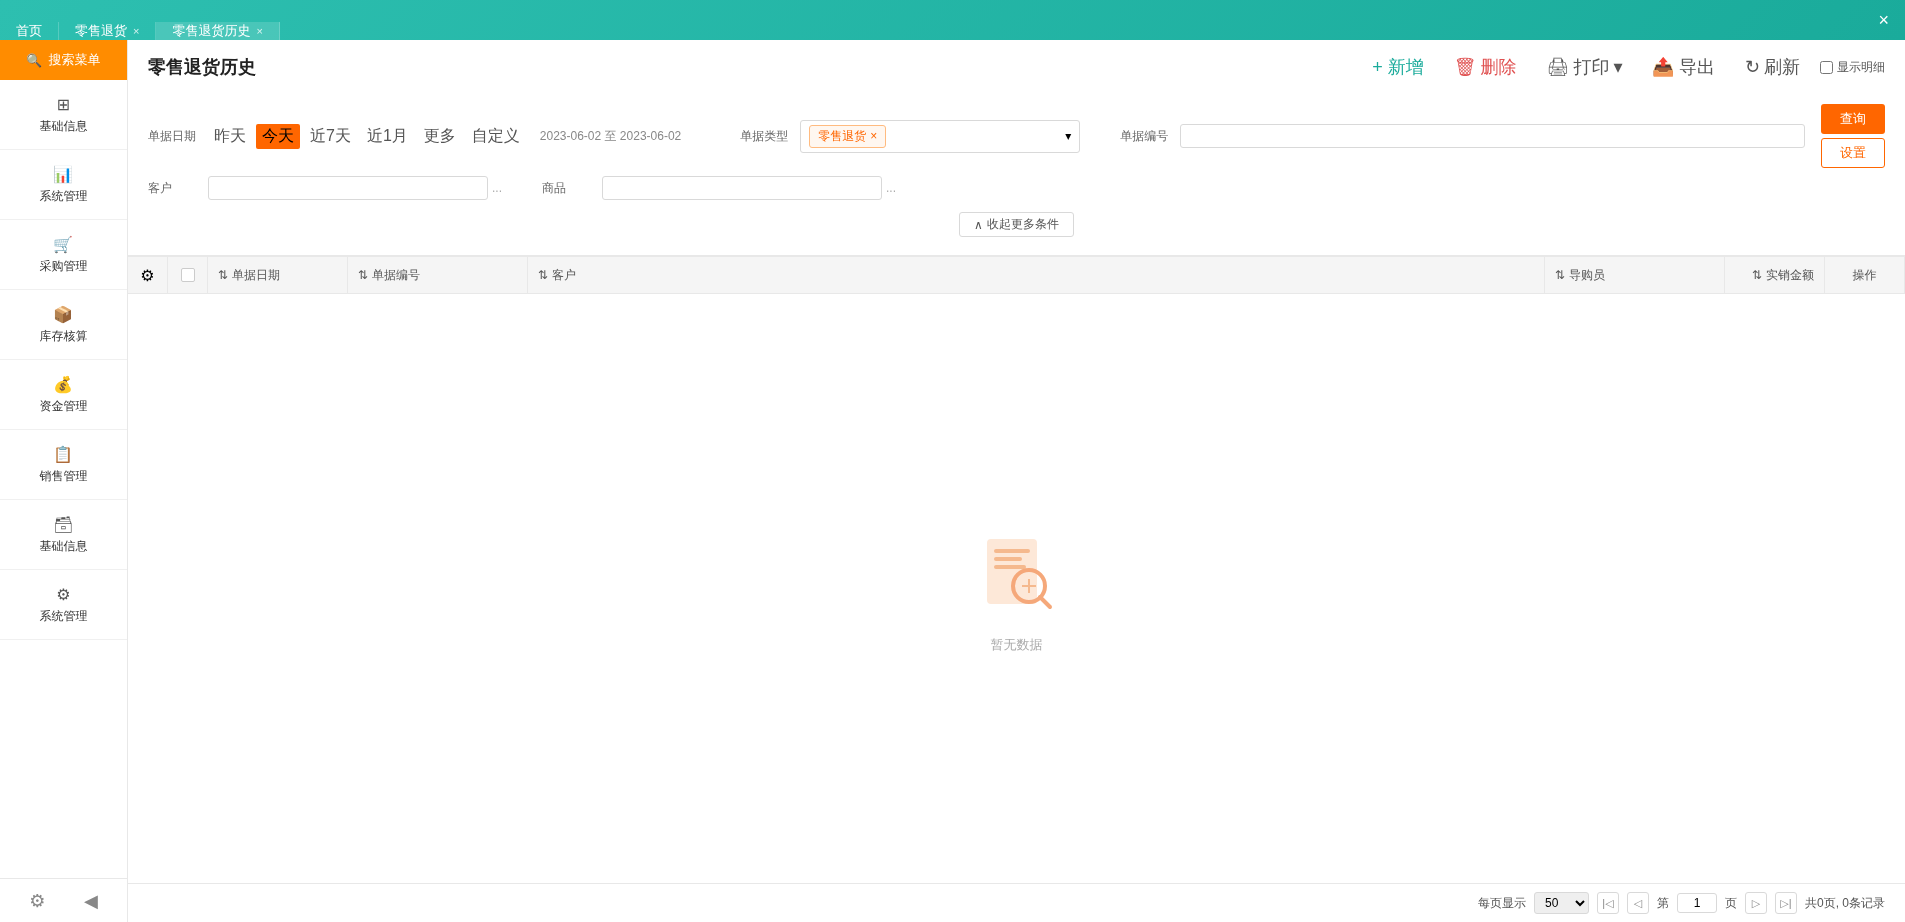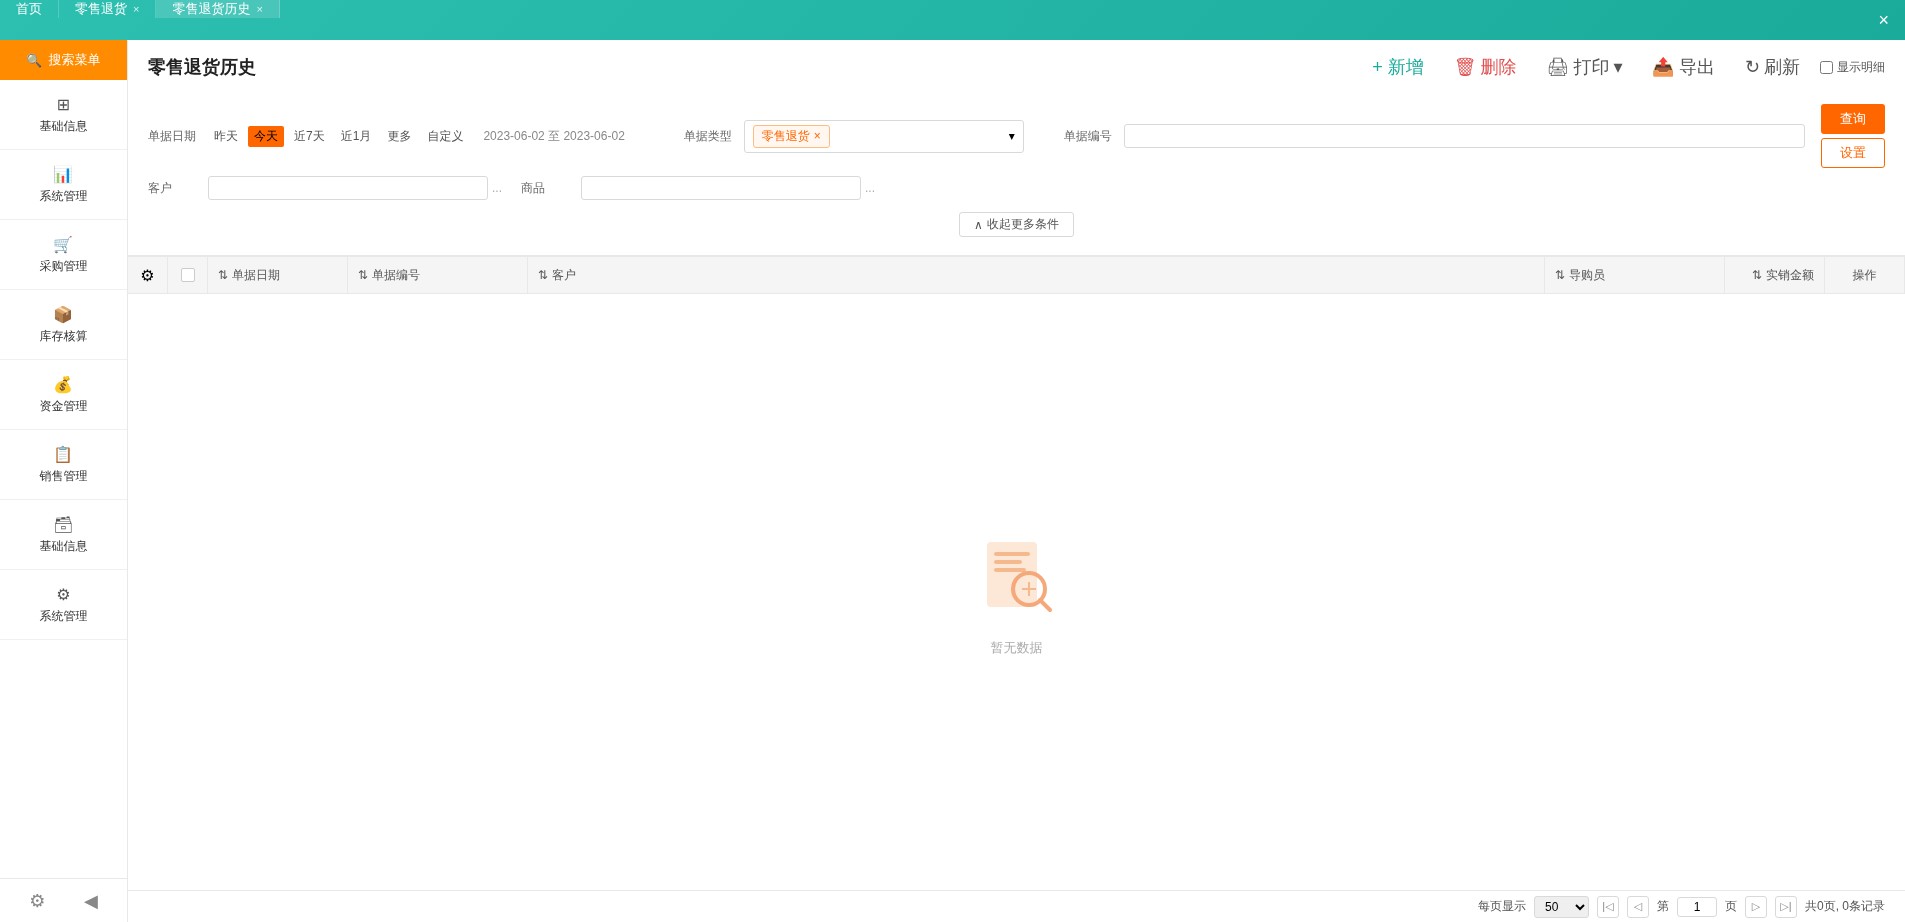--- a/index.html
+++ b/index.html
@@ -9,21 +9,21 @@
     .topbar {
       height: 40px;
       background: linear-gradient(135deg, #2dbfb0 0%, #1aab9b 100%);
       display: flex;
       align-items: center;
       padding: 0 0 0 0;
       flex-shrink: 0;
     }
     .topbar-tabs {
       display: flex;
-      align-items: flex-start;
+      align-items: flex-end;
       height: 100%;
       flex: 1;
     }
     .tab-item {
       display: flex;
       align-items: center;
       padding: 0 16px;
       font-size: 13px;
       color: #fff;
       cursor: pointer;
@@ -207,21 +207,21 @@
       white-space: nowrap;
       min-width: 60px;
     }
     .filter-date-buttons {
       display: flex;
       align-items: center;
       gap: 4px;
       margin-right: 6px;
     }
     .date-btn {
-      font-size: 12px;
+      font-size: 16px;
       color: #555;
       cursor: pointer;
       padding: 2px 6px;
       border-radius: 2px;
     }
     .date-btn.active {
       background: #ff6600;
       color: #000000;
     }
     .date-range-text {
@@ -344,21 +344,21 @@
       width: 100px;
       height: 100px;
     }
     .empty-text {
       font-size: 13px;
       color: #aaa;
     }
 
     
     .pagination {
-      height: 32px;
+      height: 39px;
       display: flex;
       align-items: center;
       justify-content: flex-end;
       padding: 0 20px;
       gap: 8px;
       border-top: 1px solid #e8e8e8;
       background: #fff;
       flex-shrink: 0;
       font-size: 12px;
       color: #555;
@@ -528,21 +528,21 @@
             <button class="btn-setting">设置</button>
           </div>
         </div>
 
         <div class="filter-row">
 
           <span class="filter-label">客户</span>
           <input class="filter-input" type="text" style="min-width: 280px;">
           <span class="filter-ellipsis">...</span>
 
-          <span class="filter-label" style="margin-left:19px;">商品</span>
+          <span class="filter-label" style="margin-left:40px;">商品</span>
           <input class="filter-input" type="text" style="min-width: 280px;">
           <span class="filter-ellipsis">...</span>
         </div>
 
         <div class="collapse-bar">
           <button class="collapse-btn">
             <span>∧</span>
             <span>收起更多条件</span>
           </button>
         </div>

